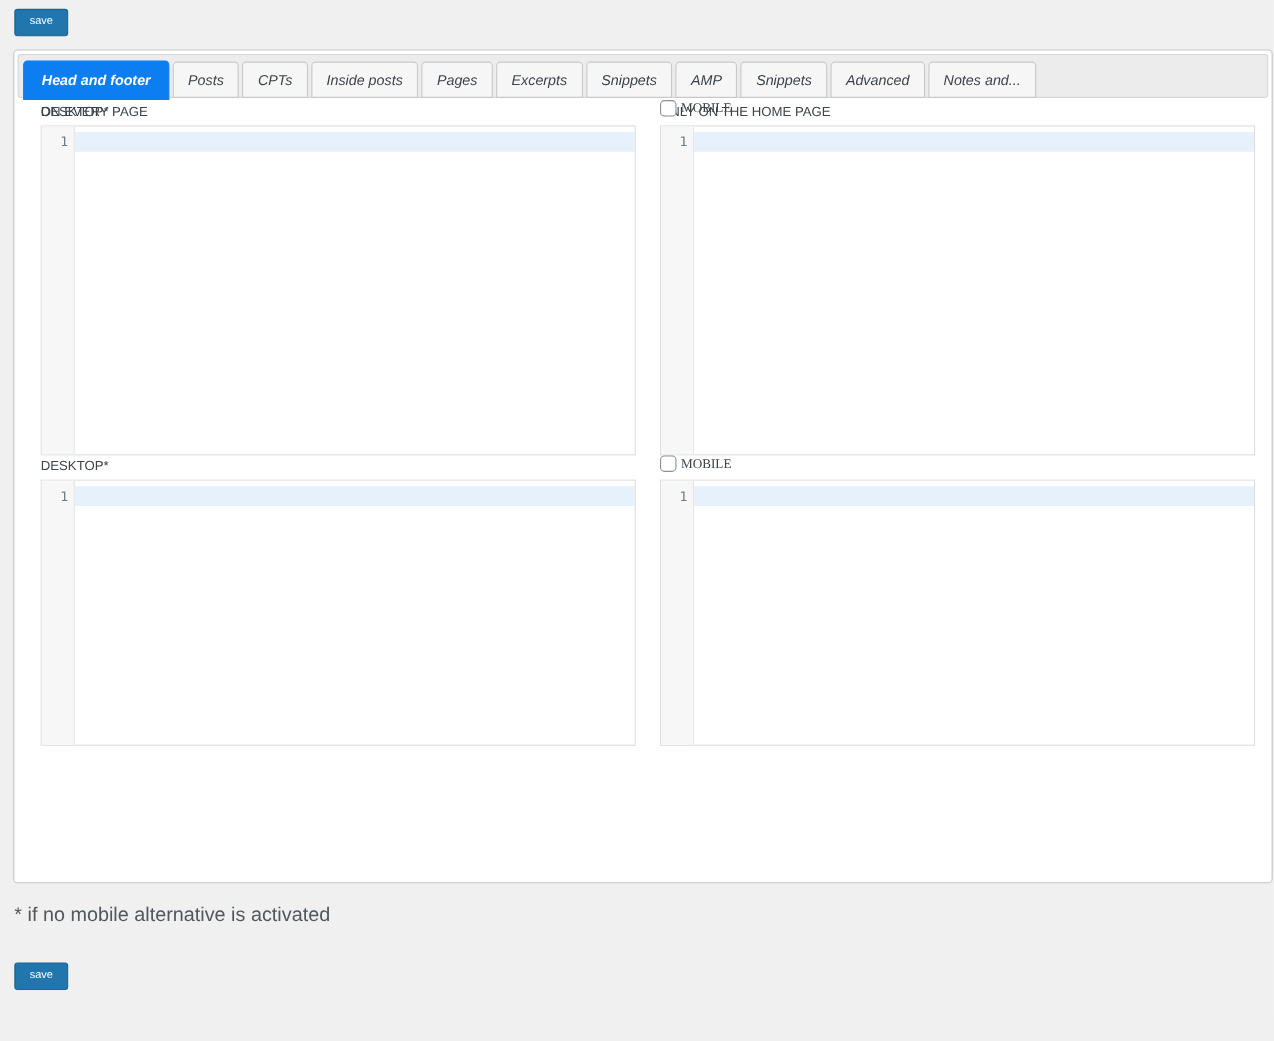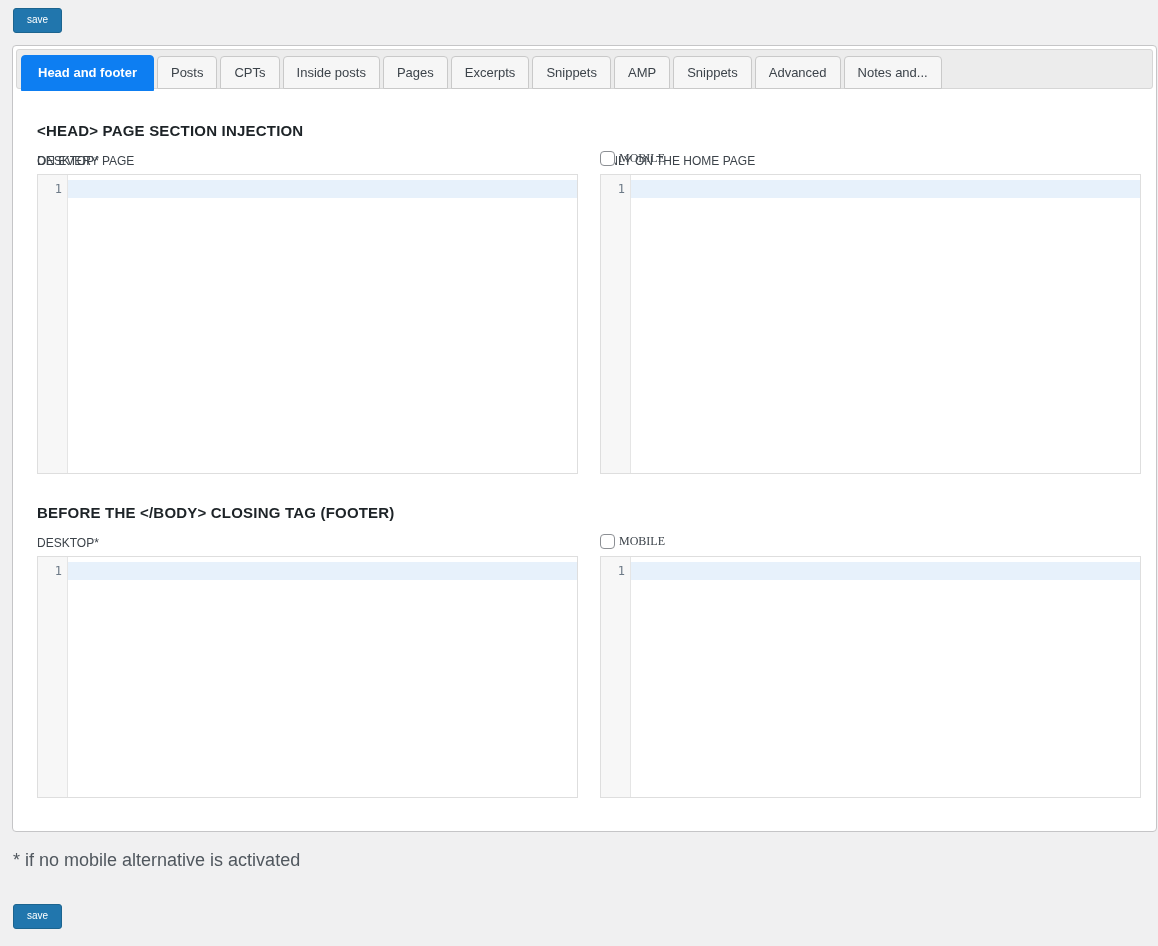--- a/index.html
+++ b/index.html
@@ -49,20 +49,21 @@
   .tab {
     background: #f6f6f6;
     border: 1px solid #c9c9c9;
     border-radius: 4px 4px 0 0;
     color: #3c434a;
     padding: 8px 13px 8px;
     margin: 1px 3px 0 0;
     font-size: 13px;
     white-space: nowrap;
     cursor: pointer;
+    font-style: italic;
   }
   .tab.active {
     background: #0d7ef2;
     border-color: #0d7ef2;
     color: #fff;
     font-weight: bold;
     padding: 9px 16px 10px;
     margin-top: 0;
   }
 
@@ -178,21 +179,20 @@
     <li class="tab">Excerpts</li>
     <li class="tab">Snippets</li>
     <li class="tab">AMP</li>
     <li class="tab">Snippets</li>
     <li class="tab">Advanced</li>
     <li class="tab">Notes and...</li>
   </ul>
 
   <div class="content">
 
-    <div class="section-title">&lt;HEAD&gt; PAGE SECTION INJECTION</div>
 
     <div class="two-col">
       <div class="label-row">
         <div class="overlap-wrap">
           <span class="overlay-heading">ON EVERY PAGE</span>
           <span class="overlay-label">DESKTOP*</span>
         </div>
       </div>
       <div class="label-row">
         <div class="overlap-wrap">
@@ -217,21 +217,20 @@
       <div class="editor h1">
         <div class="gutter">
           <span class="linenum">1</span>
         </div>
         <div class="code-area">
           <div class="active-line"></div>
         </div>
       </div>
     </div>
 
-    <div class="section-title">BEFORE THE &lt;/BODY&gt; CLOSING TAG (FOOTER)</div>
 
     <div class="two-col">
       <div class="label-row">
         <span class="plain-label">DESKTOP*</span>
       </div>
       <div class="label-row">
         <span class="cb-row static">
           <span class="checkbox"></span>
           <span class="cb-label">MOBILE</span>
         </span>

